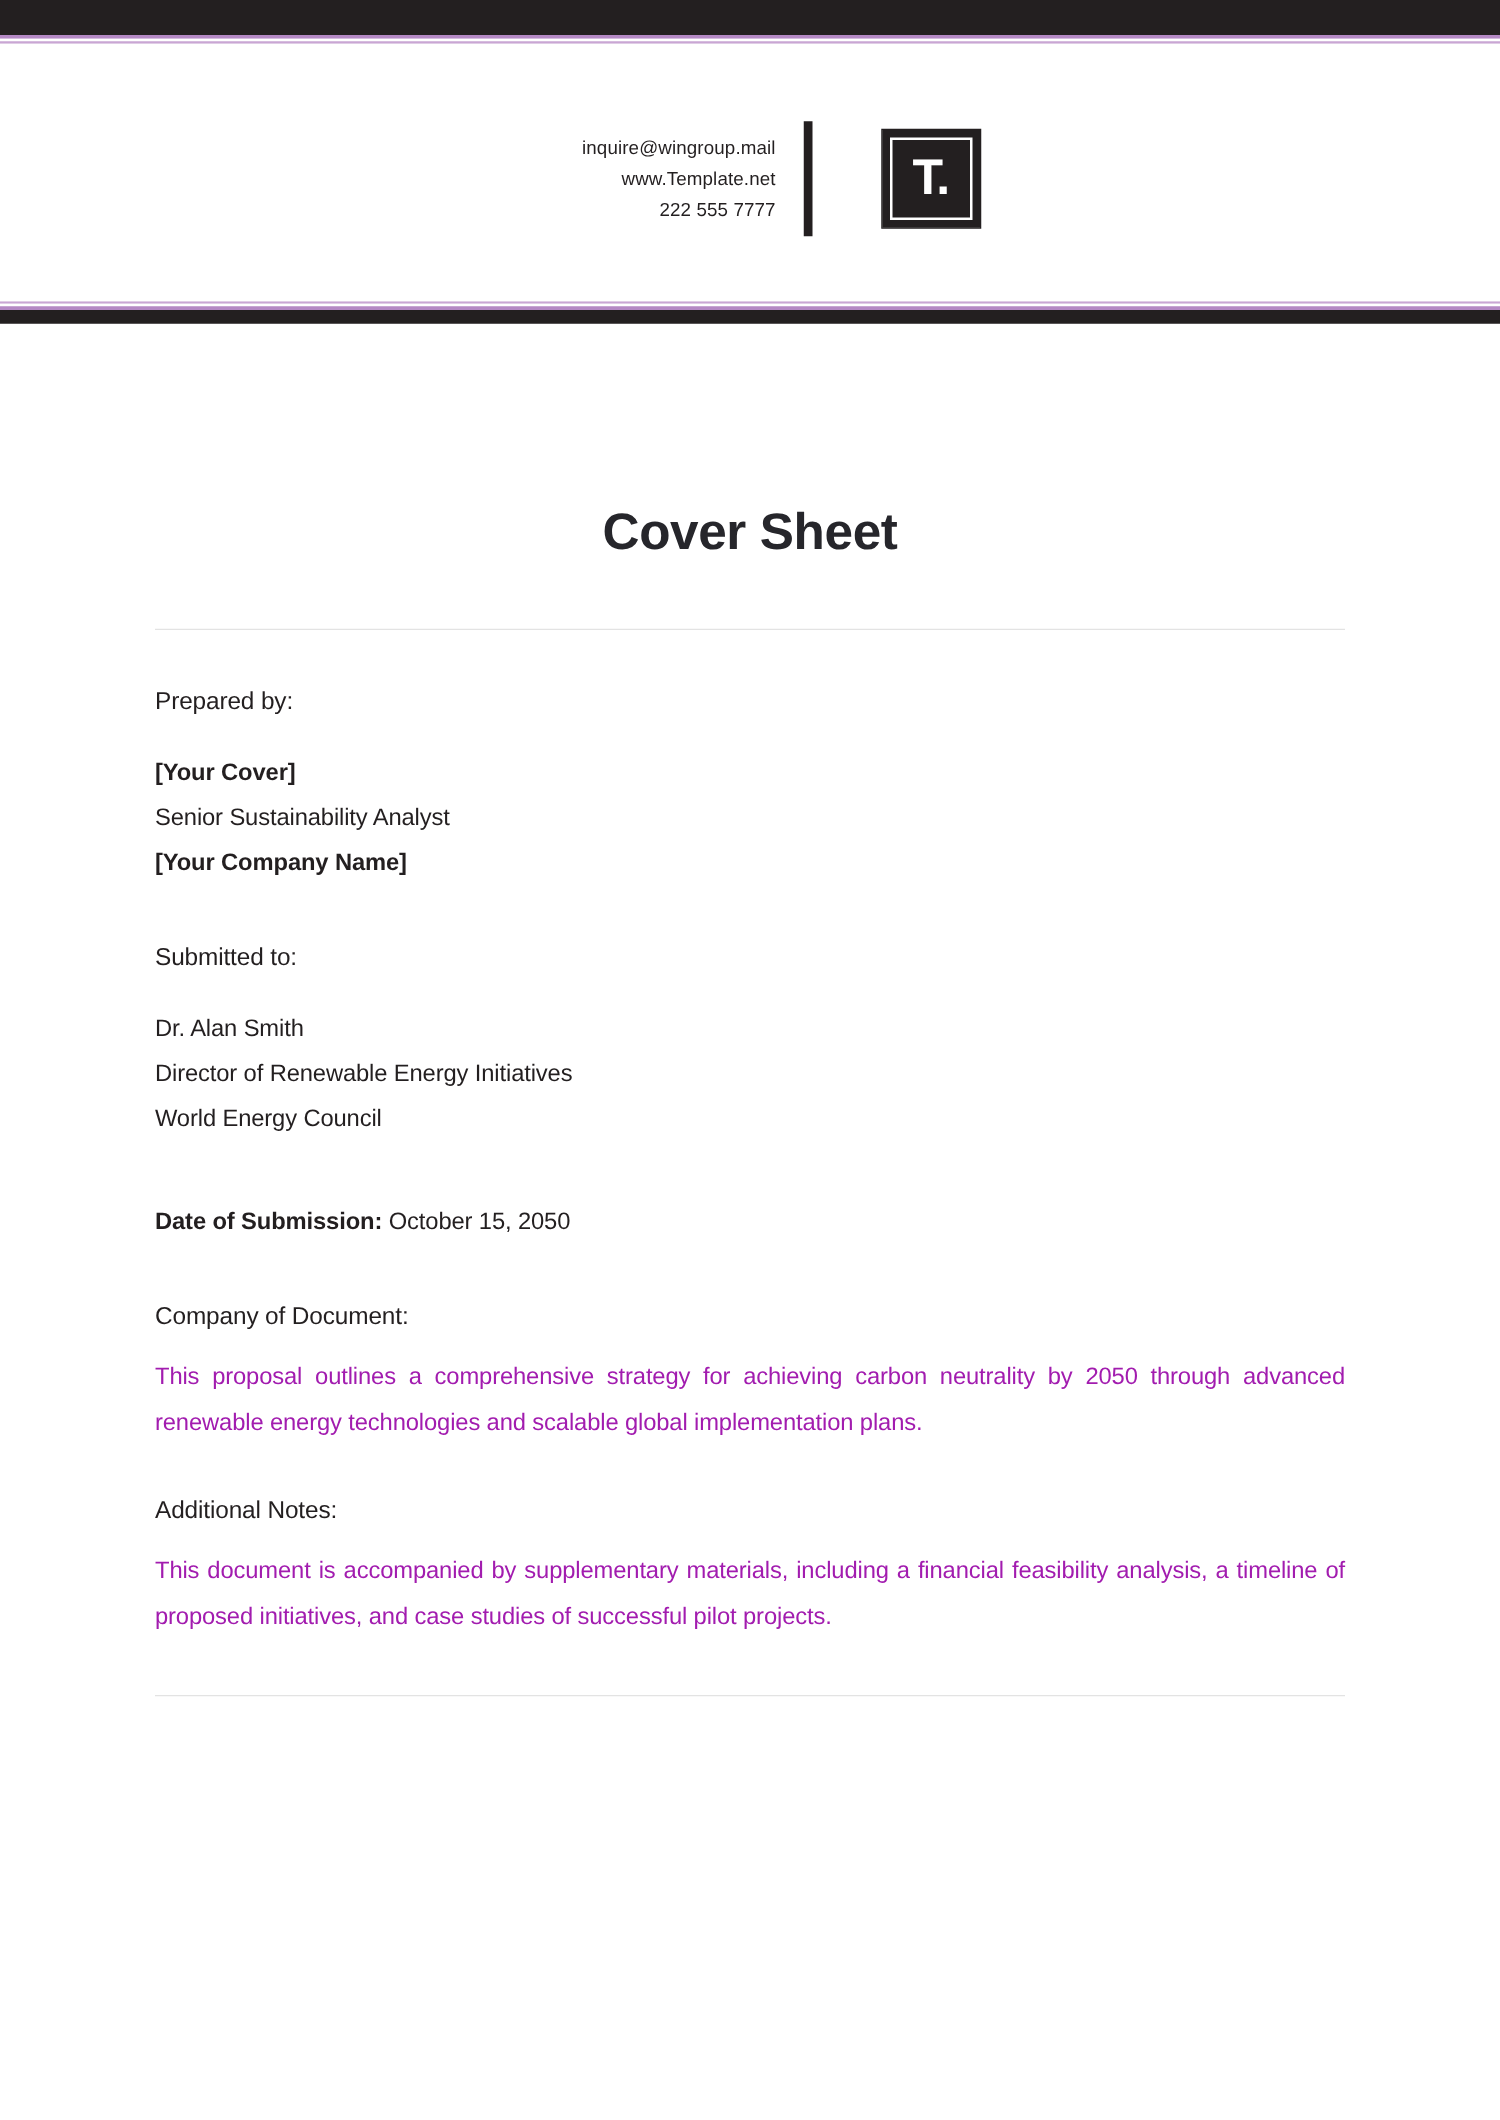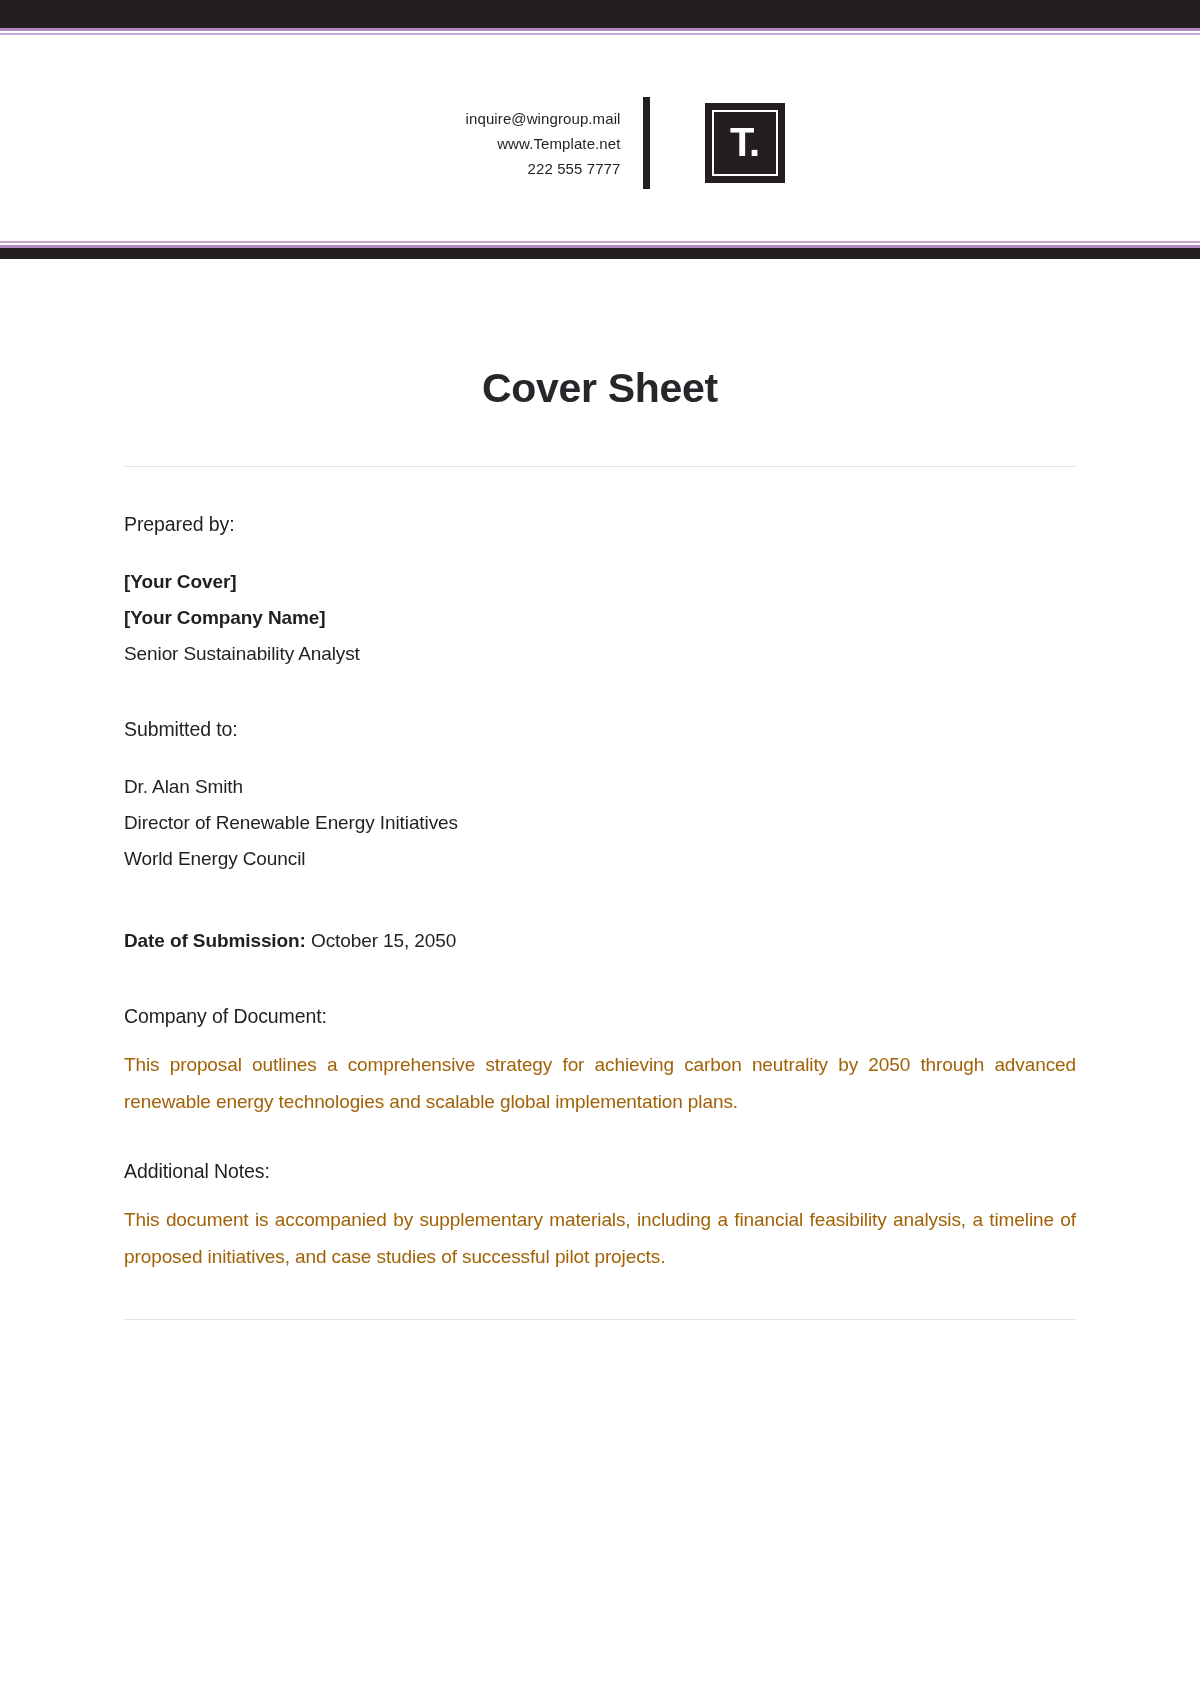--- a/index.html
+++ b/index.html
@@ -105,20 +105,21 @@
 
   #bot-rule-2      { height: 2px; background:#c9a6d4; }
   #bot-rule-gap    { height: 2px; }
   #bot-rule        { height: 3px; }
   #bot-band        { height: 11px; }
 
   
   .doc {
     padding: 0 124px;
     box-sizing: border-box;
+    margin-top: 37px;
   }
   .doc-title {
     text-align: center;
     font-size: 41px;
     font-weight: bold;
     letter-spacing: -0.3px;
     margin: 0;
     padding-top: 106px;
     color: #26262b;
   }
@@ -140,21 +141,21 @@
     font-size: 19px;
     line-height: 36px;
     color: #231f20;
     letter-spacing: -0.1px;
   }
   .line.b { font-weight: bold; }
   .para {
     font-size: 19px;
     line-height: 37px;
     text-align: justify;
-    color: #a16207;
+    color: #a21caf;
     letter-spacing: -0.1px;
   }
   .sep-pipe {
     display: inline-block;
     font-weight: normal;
     color: #231f20;
     padding: 0 5px;
     transform: scaleY(1.35);
   }
   .sp-18 { height: 18px; }
@@ -207,22 +208,22 @@
   <h1 class="doc-title">Cover Sheet</h1>
 
   <div class="hr"></div>
 
   <div class="sp-46"></div>
 
   <div class="section">
     <div class="heading">Prepared by:</div>
     <div class="sp-28"></div>
     <div class="line b">[Your Cover]</div>
+    <div class="line">Senior Sustainability Analyst</div>
     <div class="line b">[Your Company Name]</div>
-    <div class="line">Senior Sustainability Analyst</div>
   </div>
 
   <div class="sp-46"></div>
 
   <div class="section">
     <div class="heading">Submitted to:</div>
     <div class="sp-28"></div>
     <div class="line">Dr. Alan Smith</div>
     <div class="line">Director of Renewable Energy Initiatives</div>
     <div class="line">World Energy Council</div>

